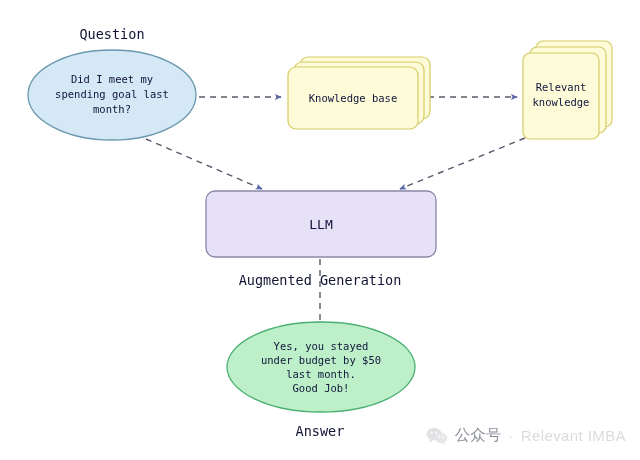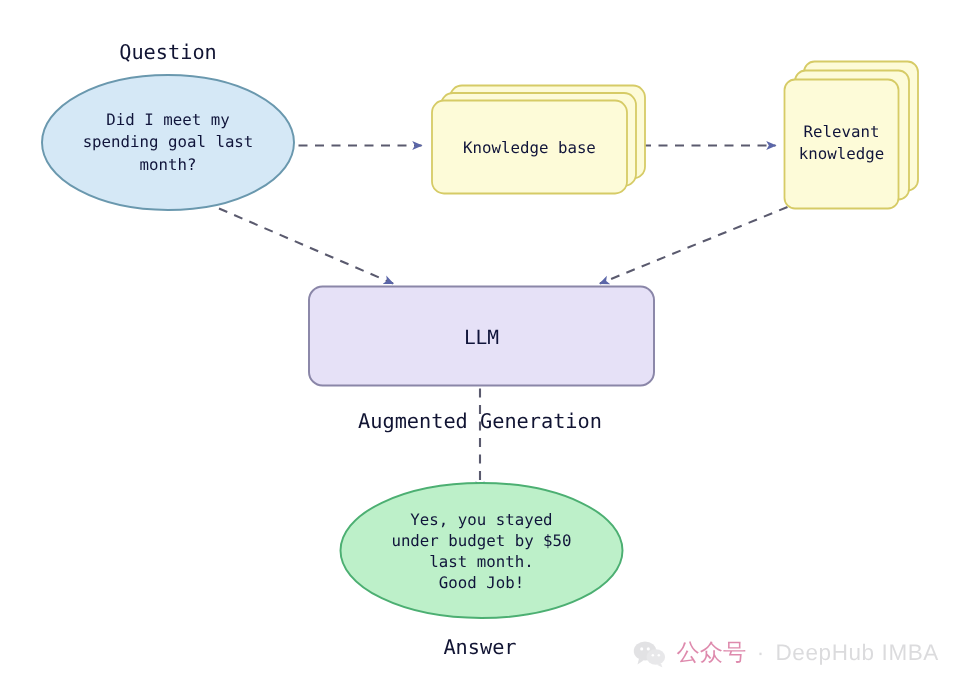--- a/index.html
+++ b/index.html
@@ -49,21 +49,21 @@
   .wm-text {
     font-family: "Liberation Sans", sans-serif;
     font-size: 15px;
     color: #b9b9bd;
     letter-spacing: 0.4px;
     white-space: nowrap;
   }
   .wm-cn {
     font-family: "DejaVu Sans", sans-serif;
     font-size: 15.5px;
-    color: #be185d;
+    color: #0f172a;
   }
 </style>
 </head>
 <body>
 
 <div id="canvas">
 
   <svg id="diagram" viewBox="0 0 640 460">
     <defs>
       <marker id="arrowblue" viewBox="0 0 10 10" refX="8.5" refY="5" markerWidth="5.2" markerHeight="5.2" orient="auto-start-reverse">
@@ -136,16 +136,16 @@
       <path d="M 4 12 L 3 16 L 7 13.4 Z" fill="#c7c7cb"></path>
       <ellipse cx="15.2" cy="11" rx="6.2" ry="5.2" fill="#d2d2d6"></ellipse>
       <path d="M 18.6 15.2 L 19.6 18 L 16 16.2 Z" fill="#d2d2d6"></path>
       <circle cx="5.8" cy="5.6" r="1.05" fill="#ffffff"></circle>
       <circle cx="10.2" cy="5.6" r="1.05" fill="#ffffff"></circle>
       <circle cx="13.2" cy="9.8" r="0.85" fill="#ffffff"></circle>
       <circle cx="17.2" cy="9.8" r="0.85" fill="#ffffff"></circle>
     </svg>
     <span class="wm-cn">公众号</span>
     <span class="wm-text">·</span>
-    <span class="wm-text">DeepHub IMBA</span>
+    <span class="wm-text">Relevant IMBA</span>
   </div>
 
 </div>
 
 </body></html>

